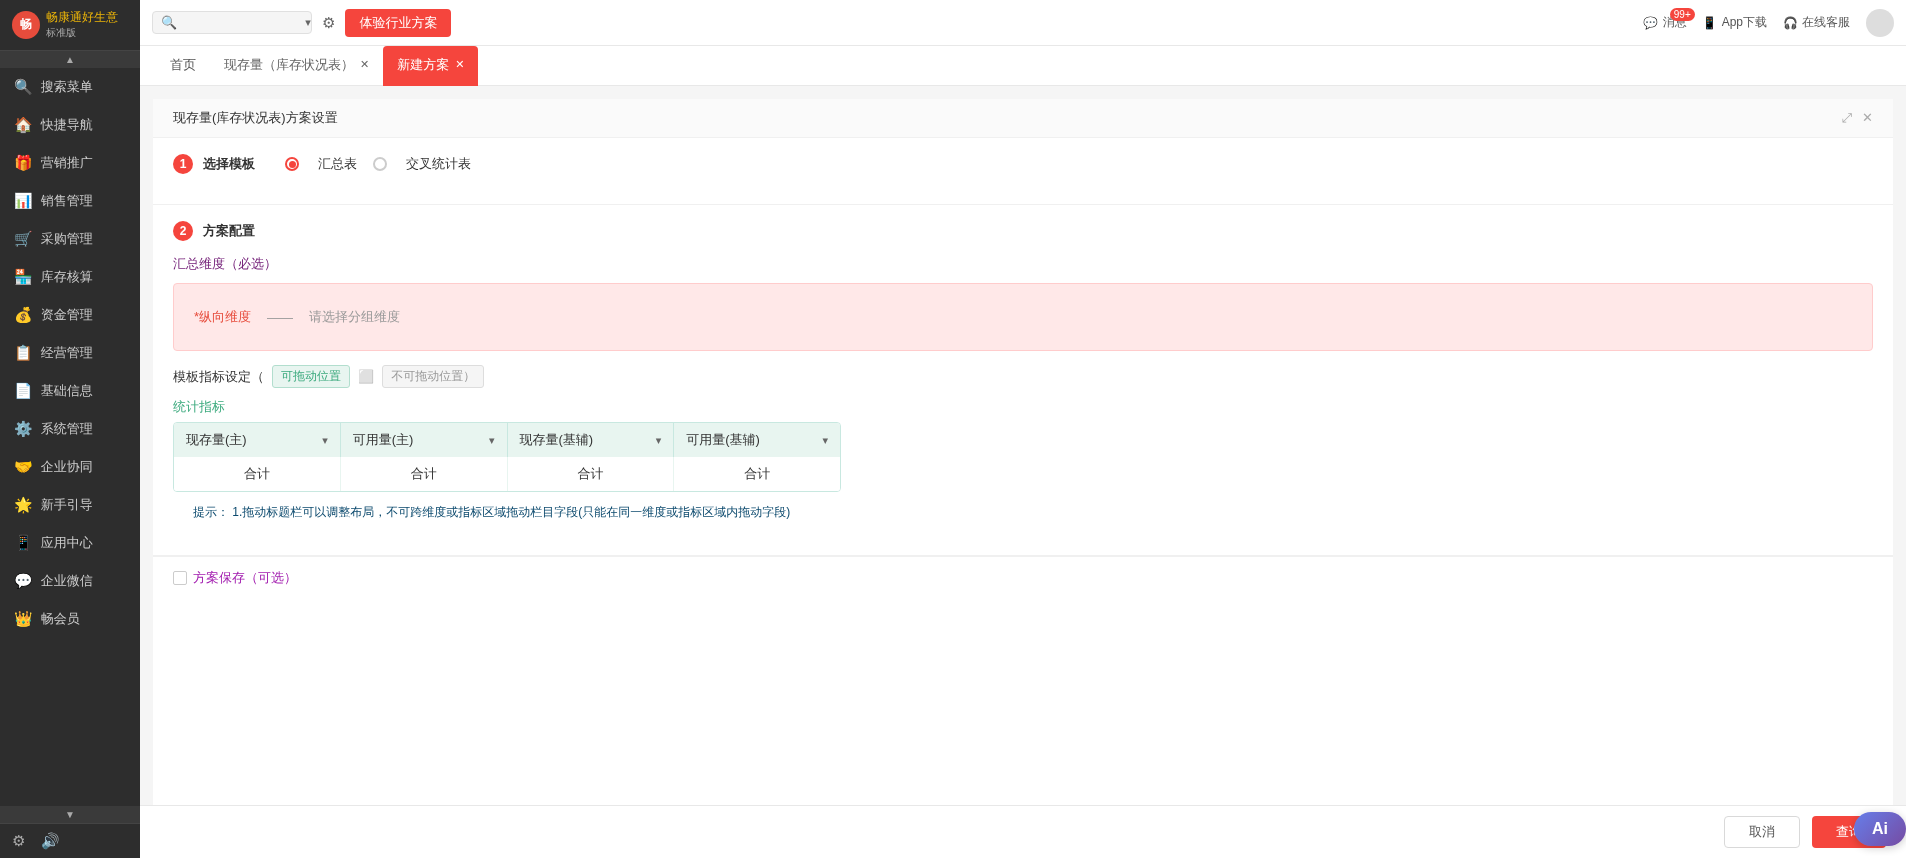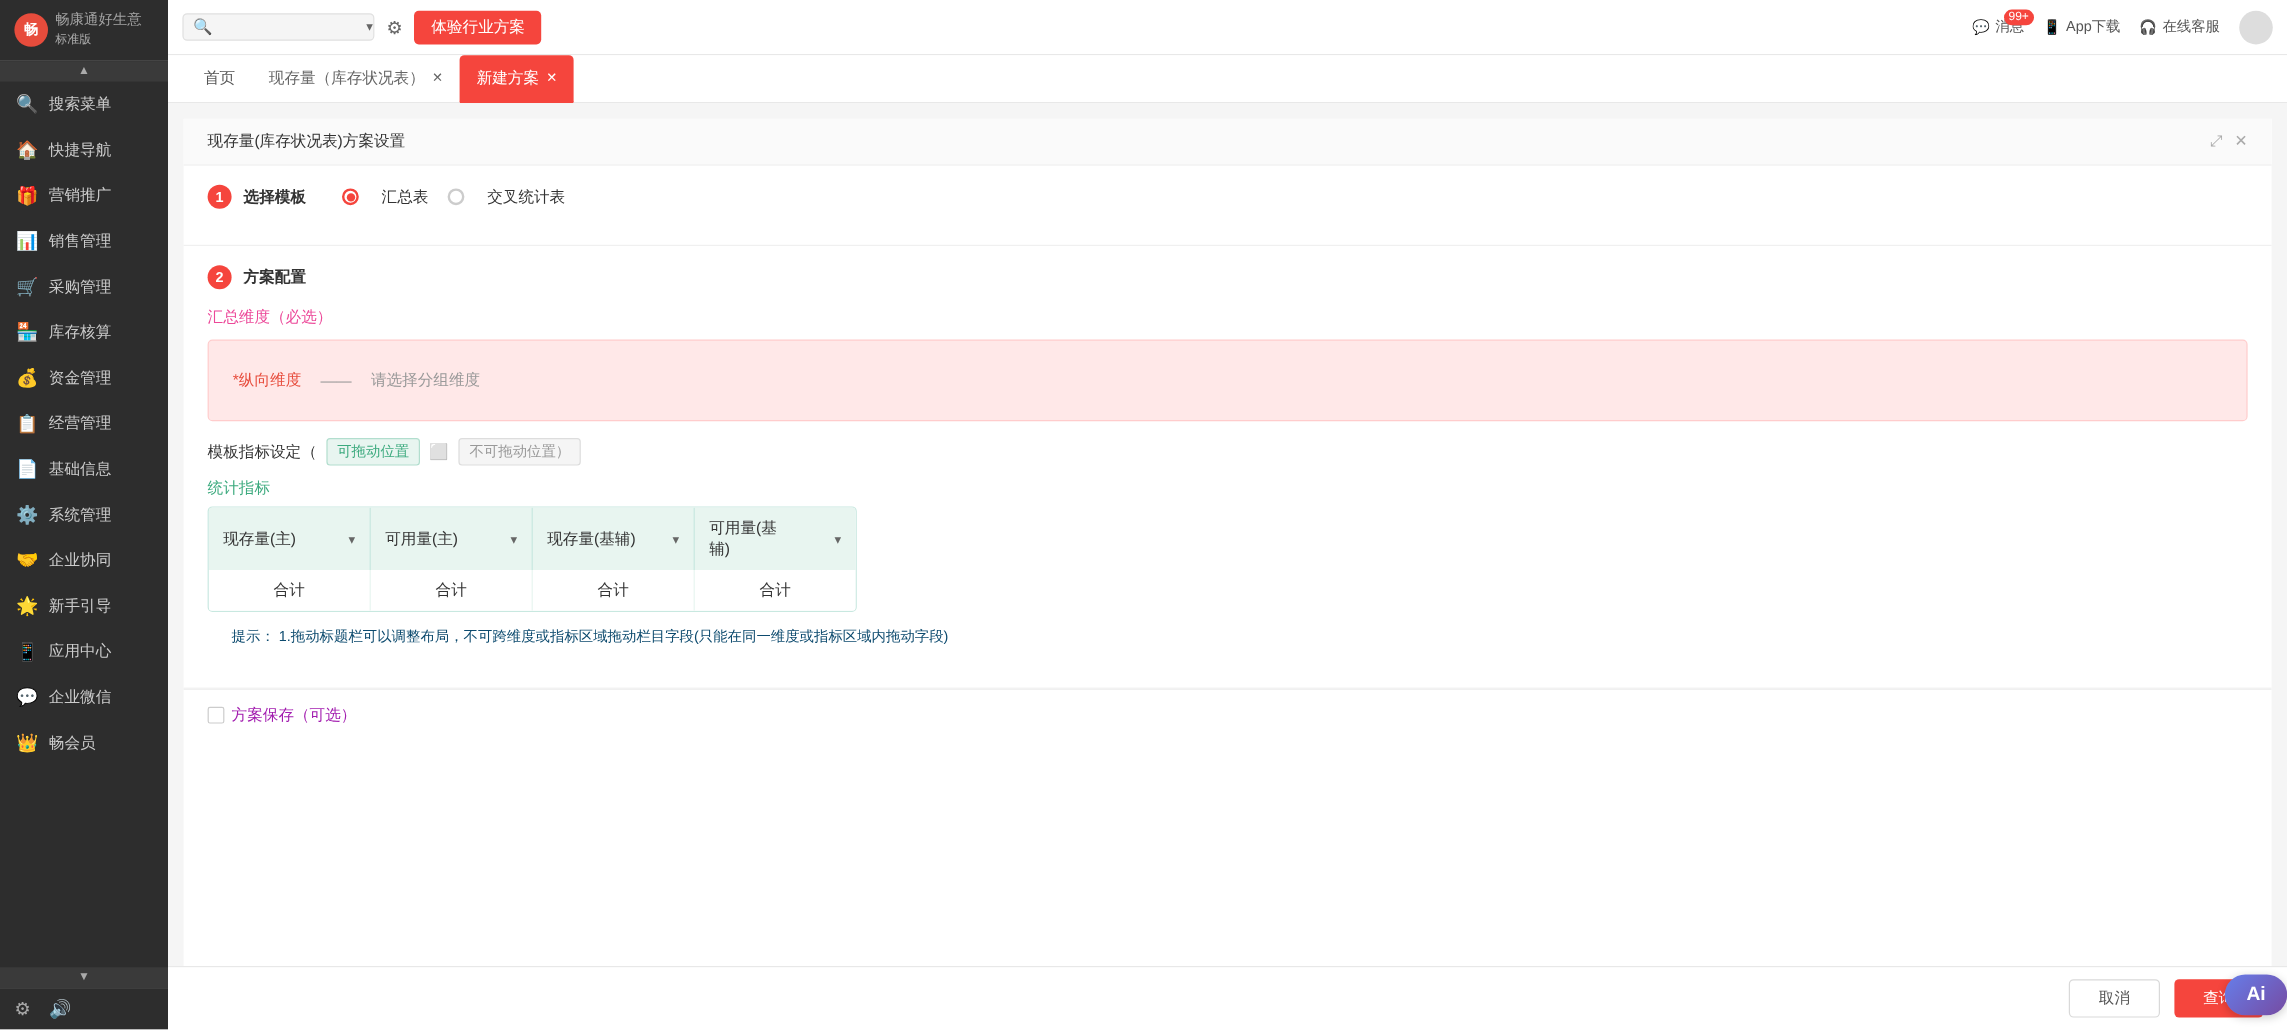--- a/index.html
+++ b/index.html
@@ -22,21 +22,21 @@
       align-items: center;
       gap: 6px;
     }
     .sidebar-logo-icon {
       width: 28px; height: 28px;
       background: #e74c3c;
       border-radius: 50%;
       display: flex; align-items: center; justify-content: center;
       color: white; font-size: 12px; font-weight: bold;
     }
-    .sidebar-logo-text { font-size: 12px; color: #a3a3a3; line-height: 1.3; font-family: Liberation Mono, monospace; }
+    .sidebar-logo-text { font-size: 12px; color: #eab308; line-height: 1.3; }
     .sidebar-logo-sub { font-size: 10px; color: #aaa; }
     .sidebar-scroll-up, .sidebar-scroll-down {
       background: #3a3a3a;
       text-align: center;
       padding: 3px;
       cursor: pointer;
       color: #aaa;
       font-size: 10px;
     }
     .sidebar-nav { flex: 1; overflow: hidden; }
@@ -196,21 +196,21 @@
     }
     .radio-circle.selected { border-color: #f5453d; }
     .radio-circle.selected::after {
       content: '';
       width: 7px; height: 7px;
       background: #f5453d;
       border-radius: 50%;
     }
 
     
-    .dim-required { font-size: 13px; color: #ec4899; margin-bottom: 10px; }
+    .dim-required { font-size: 13px; color: #701a75; margin-bottom: 10px; }
     .dim-box {
       background: #ffe8e8;
       border: 1px solid #ffcccc;
       border-radius: 4px;
       padding: 24px 20px;
       margin-bottom: 14px;
       display: flex;
       align-items: center;
       gap: 16px;
     }
@@ -241,21 +241,21 @@
       padding: 2px 8px;
       font-size: 12px;
     }
 
     .metrics-section-title { color: #3caa7e; font-size: 13px; margin-bottom: 6px; }
 
     .metrics-table {
       border: 1px solid #c8e8e0;
       border-radius: 4px;
       overflow: hidden;
-      width: 541px;
+      width: 668px;
     }
     .metrics-table-header {
       display: flex;
       background: #e8f5f0;
     }
     .metrics-col {
       flex: 1;
       border-right: 1px solid #c8e8e0;
       padding: 8px 12px;
       font-size: 13px;

